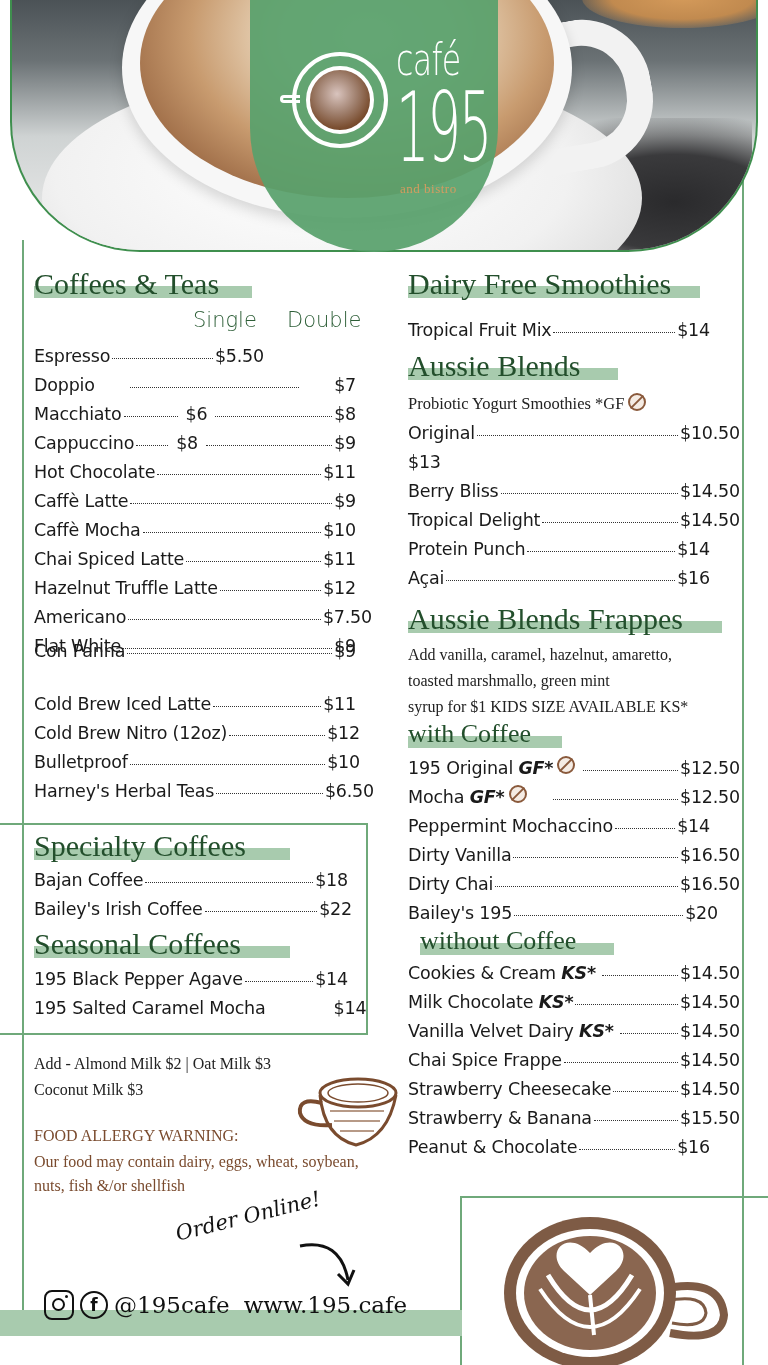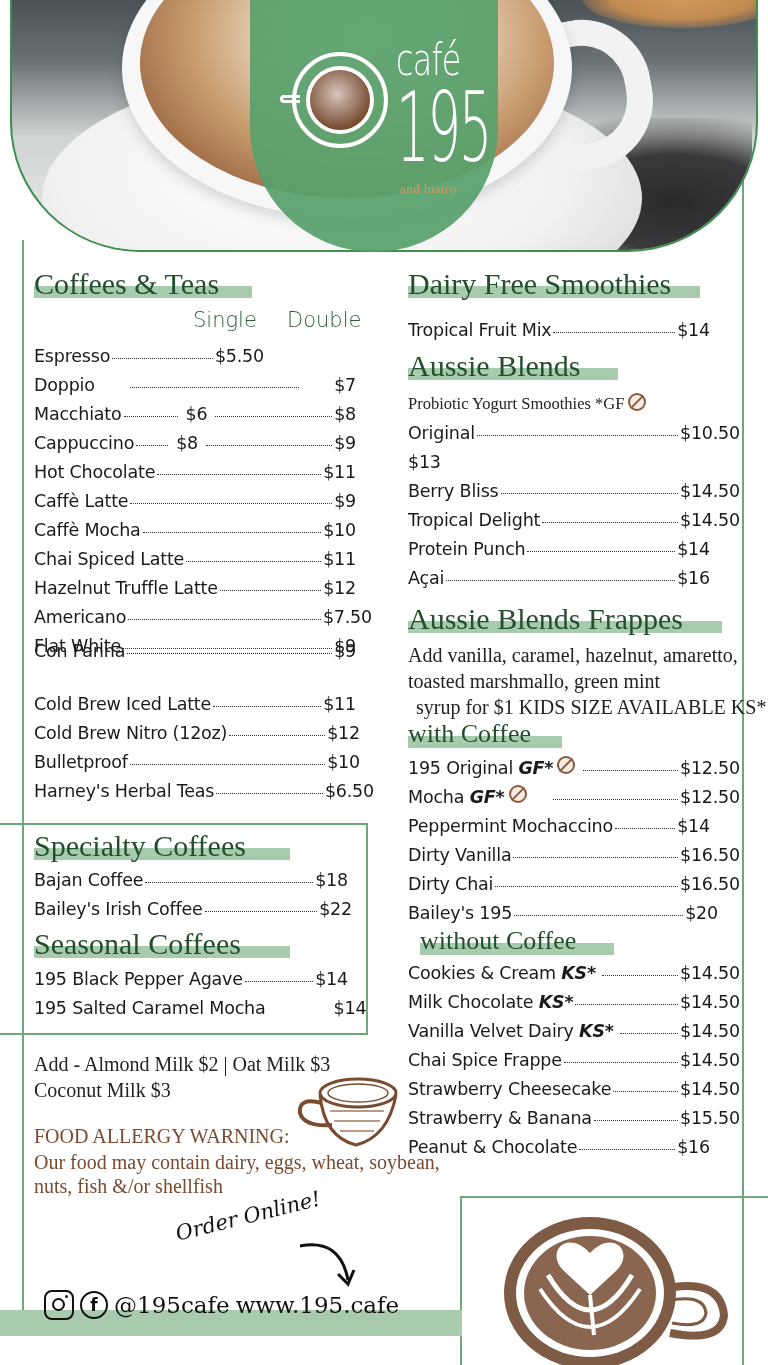--- a/index.html
+++ b/index.html
@@ -54,39 +54,39 @@
 
   .row { position: absolute; display: flex; align-items: baseline; font-size: 17.5px; line-height: 29px; white-space: nowrap; font-family: "DejaVu Sans", sans-serif; letter-spacing: -0.2px; }
   .row .name { flex: 0 0 auto; }
   .row .dots { flex: 1 1 auto; overflow: hidden; margin: 0 2px; height: 20px; position: relative; }
   .row .dots::after { content: ""; position: absolute; left: 0; right: 0; bottom: 3px; border-bottom: 1.6px dotted #333; }
   .row .price { flex: 0 0 auto; }
   .row .mid { flex: 0 0 auto; margin: 0 6px; }
   .row b, .row .tag { font-weight: bold; font-style: italic; }
 
   .col-head { position: absolute; font-family: "DejaVu Sans", sans-serif; color: #2d5e37; font-size: 21px; font-weight: 300; }
-  .note { position: absolute; font-family: "Liberation Serif", serif; font-size: 20px; line-height: 26px; color: #222; white-space: nowrap; }
+  .note { position: absolute; font-family: "Liberation Serif", serif; font-size: 16px; line-height: 26px; color: #222; white-space: nowrap; }
   .allergy { color: #7a4b2e; }
 
   .gf-icon { display: inline-block; width: 18px; height: 18px; border-radius: 50%; border: 2px solid #8a5a3c;
     position: relative; vertical-align: -2px; margin-left: 4px; background: #f5ece4; }
   .gf-icon::after { content: ""; position: absolute; left: 6px; top: -2px; width: 2px; height: 18px; background: #8a5a3c; transform: rotate(45deg); }
 
   .specialty-box { position: absolute; left: 0; top: 823px; width: 368px; height: 212px; border: 2px solid #6fa97a; border-left: none; }
 
   .order-online { position: absolute; left: 176px; top: 1222px; font-family: "DejaVu Serif", serif; font-style: italic;
     font-size: 21px; transform: rotate(-14deg); transform-origin: left; color: #111; }
   .arrow { position: absolute; left: 296px; top: 1238px; width: 60px; height: 52px; }
   .footer-bar { position: absolute; left: 0; top: 1310px; width: 462px; height: 26px; background: #a8cbae; }
   .social { position: absolute; left: 44px; top: 1290px; display: flex; align-items: center; gap: 6px; font-family: "DejaVu Serif", serif; font-size: 23px; color: #111; white-space: nowrap; }
   .ig-icon { width: 30px; height: 30px; border: 2.5px solid #111; border-radius: 8px; position: relative; }
   .ig-icon::before { content: ""; position: absolute; left: 6px; top: 6px; width: 13px; height: 13px; border: 2.5px solid #111; border-radius: 50%; box-sizing: border-box; }
   .ig-icon::after { content: ""; position: absolute; right: 4px; top: 3px; width: 3px; height: 3px; background: #111; border-radius: 50%; }
   .fb-icon { width: 28px; height: 28px; border: 2px solid #111; border-radius: 50%; display: flex; align-items: center; justify-content: center; font-family: "DejaVu Sans", sans-serif; font-size: 17px; font-weight: bold; }
-  .web { margin-left: 0; }
+  .web { margin-left: 8px; }
 
   .sketch { position: absolute; }
 </style>
 </head>
 <body>
 
 <div class="line" style="left:22px;top:240px;width:2px;height:1095px;"></div>
 <div class="line" style="left:742px;top:165px;width:2px;height:1035px;"></div>
 <div class="line" style="left:22px;top:1334px;width:440px;height:2px;"></div>
 <div class="line" style="left:460px;top:1196px;width:308px;height:2px;"></div>
@@ -284,21 +284,21 @@
     <span class="name">Açai</span>
     <span class="dots"></span>
     <span class="price">$16</span>
   </div>
 
 <div class="sec" style="left:408px;top:603px;">
   <span class="heading"><span class="bar" style="width:314px;"></span><span>Aussie Blends Frappes</span></span>
 </div>
 <div class="note" style="left:408px;top:642px;">Add vanilla, caramel, hazelnut, amaretto,</div>
 <div class="note" style="left:408px;top:668px;">toasted marshmallo, green mint</div>
-<div class="note" style="left:408px;top:694px;margin-left:8px;">syrup for $1 KIDS SIZE AVAILABLE KS*</div>
+<div class="note" style="left:408px;top:694px;">syrup for $1 KIDS SIZE AVAILABLE KS*</div>
 
 <div class="sec" style="left:408px;top:718px;">
   <span class="heading subheading"><span class="bar" style="width:154px;"></span><span>with Coffee</span></span>
 </div>
 <div class="row" style="left:408px;top:754px;width:332px;"><span class="name">195 Original</span>&nbsp;<span class="tag">GF*</span><span class="gf-icon"></span><span class="dots" style="margin-left:8px;"></span><span class="price">$12.50</span></div>
 <div class="row" style="left:408px;top:783px;width:332px;"><span class="name">Mocha</span>&nbsp;<span class="tag">GF*</span><span class="gf-icon"></span><span class="dots" style="margin-left:26px;"></span><span class="price">$12.50</span></div>
 <div class="row" style="left:408px;top:812px;width:302px;">
     <span class="name">Peppermint Mochaccino</span>
     <span class="dots"></span>
     <span class="price">$14</span>

